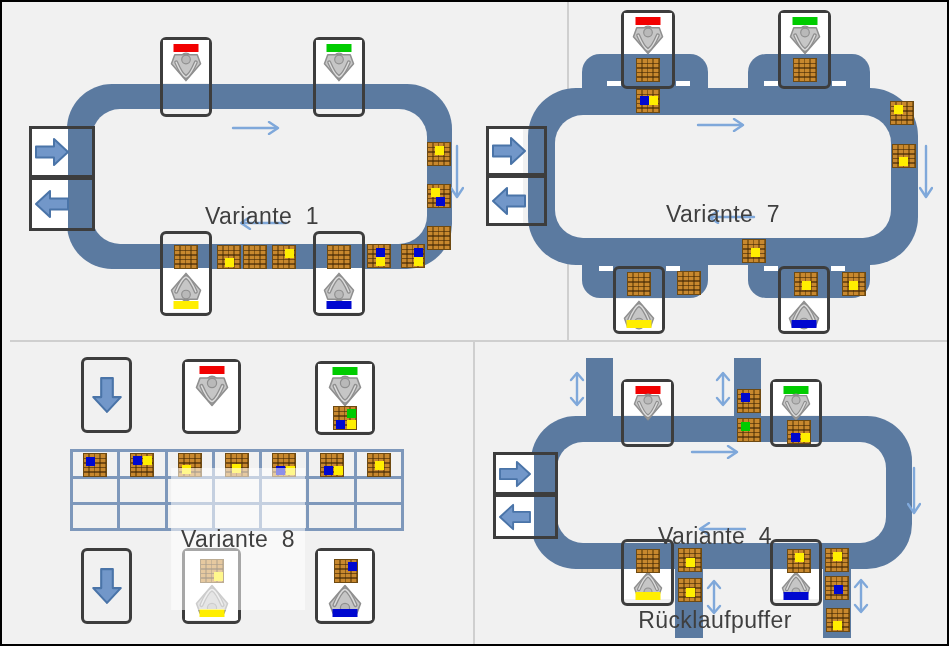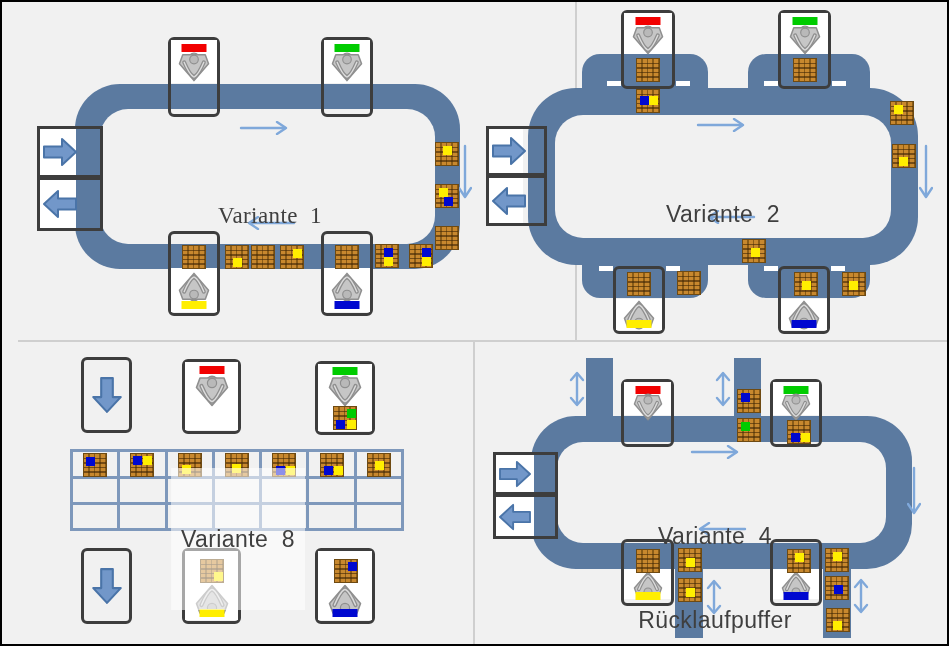--- a/index.html
+++ b/index.html
@@ -60,21 +60,21 @@
       <path d="M28.5 11 Q23 24 18.5 26.5" fill="none" stroke="#dcdcdc" stroke-width="1.5" stroke-linecap="round"></path>
     </symbol>
     <symbol id="sym-block-arrow" viewBox="0 0 36 32">
       <polygon points="2,10.5 20,10.5 20,3 34,16 20,29 20,21.5 2,21.5" fill="var(--block-arrow-fill)" stroke="var(--block-arrow-stroke)" stroke-width="2" stroke-linejoin="round"></polygon>
     </symbol>
   </defs>
 </svg>
 
 <div class="stage">
 
-  <div class="quad q-right q-bottom" style="left:16px;top:0;width:559px;height:340px;font-family:Liberation Serif, serif;">
+  <div class="quad q-right q-bottom" style="left:8px;top:0;width:559px;height:340px;">
     <div class="ring" style="left:57px;top:82px;width:385px;height:185px;border-radius:45px;"></div>
     <div class="hole" style="left:82px;top:107px;width:335px;height:135px;border-radius:28px;"></div>
 
     <div class="vtitle" style="left:252px;top:144px;">
       <div>Variante  1</div>
     </div>
 
     <svg class="ta" style="left:221px;top:119px;" width="54" height="14" viewBox="0 0 54 14">
         <path d="M2 7 H46"></path>
         <path d="M38 1 L47 7 L38 13"></path>
@@ -168,21 +168,21 @@
     <div class="wmark" style="left:132px;top:79px;width:14px;height:5px;"></div>
     <div class="wmark" style="left:201px;top:79px;width:14px;height:5px;"></div>
     <div class="wmark" style="left:289px;top:79px;width:14px;height:5px;"></div>
     <div class="wmark" style="left:357px;top:79px;width:14px;height:5px;"></div>
     <div class="wmark" style="left:124px;top:264px;width:14px;height:5px;"></div>
     <div class="wmark" style="left:191px;top:264px;width:14px;height:5px;"></div>
     <div class="wmark" style="left:289px;top:264px;width:14px;height:5px;"></div>
     <div class="wmark" style="left:356px;top:264px;width:14px;height:5px;"></div>
 
     <div class="vtitle" style="left:248px;top:142px;">
-      <div>Variante  2</div>
+      <div>Variante  7</div>
     </div>
 
     <svg class="ta" style="left:221px;top:116px;" width="54" height="14" viewBox="0 0 54 14">
         <path d="M2 7 H46"></path>
         <path d="M38 1 L47 7 L38 13"></path>
       </svg>
     <svg class="ta" style="left:227px;top:208px;" width="54" height="14" viewBox="0 0 54 14">
         <path d="M52 7 H8"></path>
         <path d="M16 1 L7 7 L16 13"></path>
       </svg>

